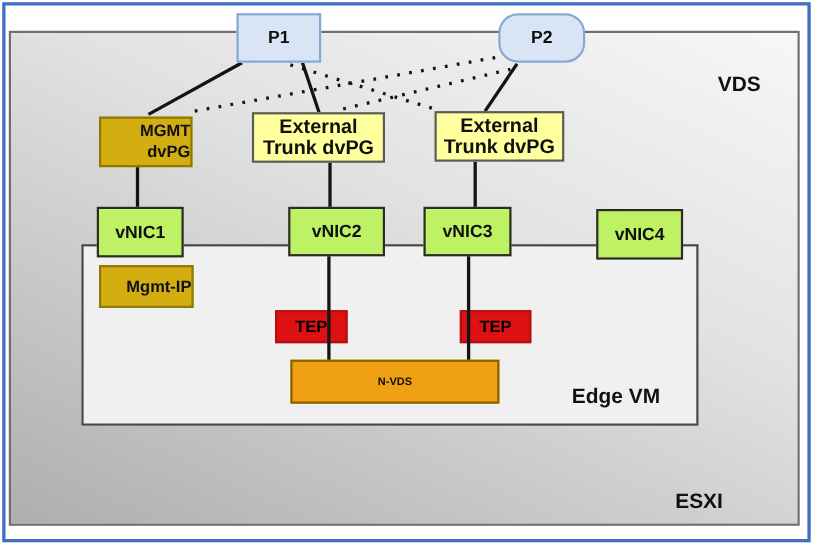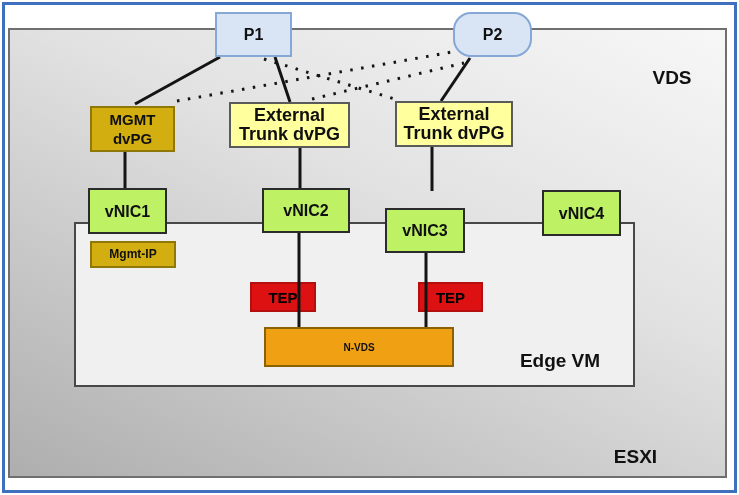--- a/index.html
+++ b/index.html
@@ -34,20 +34,21 @@
     font-size:16px;line-height:19px;
   }
   .uplink{
     background:var(--uplink-fill,#d9e5f5);
     border:2px solid var(--uplink-border,#85a8d6);
   }
   .gold{
     background:var(--gold-fill,#d3ae10);
     border:2px solid var(--gold-border,#8f7806);
     font-size:15px;
+    align-items:flex-end;
   }
   .yellow{
     background:var(--yellow-fill,#ffff9e);
     border:2px solid var(--yellow-border,#5a5a5a);
     font-size:18px;
   }
   .vnic{
     background:#bef264;border:2px solid #2b2b2b;
   }
   .tep{
@@ -64,23 +65,23 @@
     font-weight:bold;color:#111111;font-size:19px;text-align:center;z-index:5;
   }
   
   .p1{left:215px;top:12px;width:77px;height:45px;}
   .p2{left:453px;top:12px;width:79px;height:45px;border-radius:18px;}
   .mgmt-dvpg{left:90px;top:106px;width:85px;height:46px;}
   .ext1{left:229px;top:102px;width:121px;height:46px;}
   .ext2{left:395px;top:101px;width:118px;height:46px;}
   .vnic1{left:88px;top:188px;width:79px;height:46px;}
   .vnic2{left:262px;top:188px;width:88px;height:45px;}
-  .vnic3{left:385px;top:188px;width:80px;height:45px;margin-top:20px;}
+  .vnic3{left:385px;top:188px;width:80px;height:45px;}
   .vnic4{left:542px;top:190px;width:79px;height:46px;}
-  .mgmt-ip{left:90px;top:241px;width:86px;height:27px;font-size:12px;}
+  .mgmt-ip{left:90px;top:241px;width:86px;height:39px;font-size:15px;}
   .tep1{left:250px;top:282px;width:66px;height:30px;}
   .tep2{left:418px;top:282px;width:65px;height:30px;}
   .nvds-box{left:264px;top:327px;width:190px;height:40px;}
   .vds-label{left:640px;top:51px;width:64px;margin-top:16px;}
   .edgevm-label{left:500px;top:350px;width:120px;}
   .esxi-label{left:598px;top:446px;width:75px;}
 </style>
 </head>
 <body>
 

